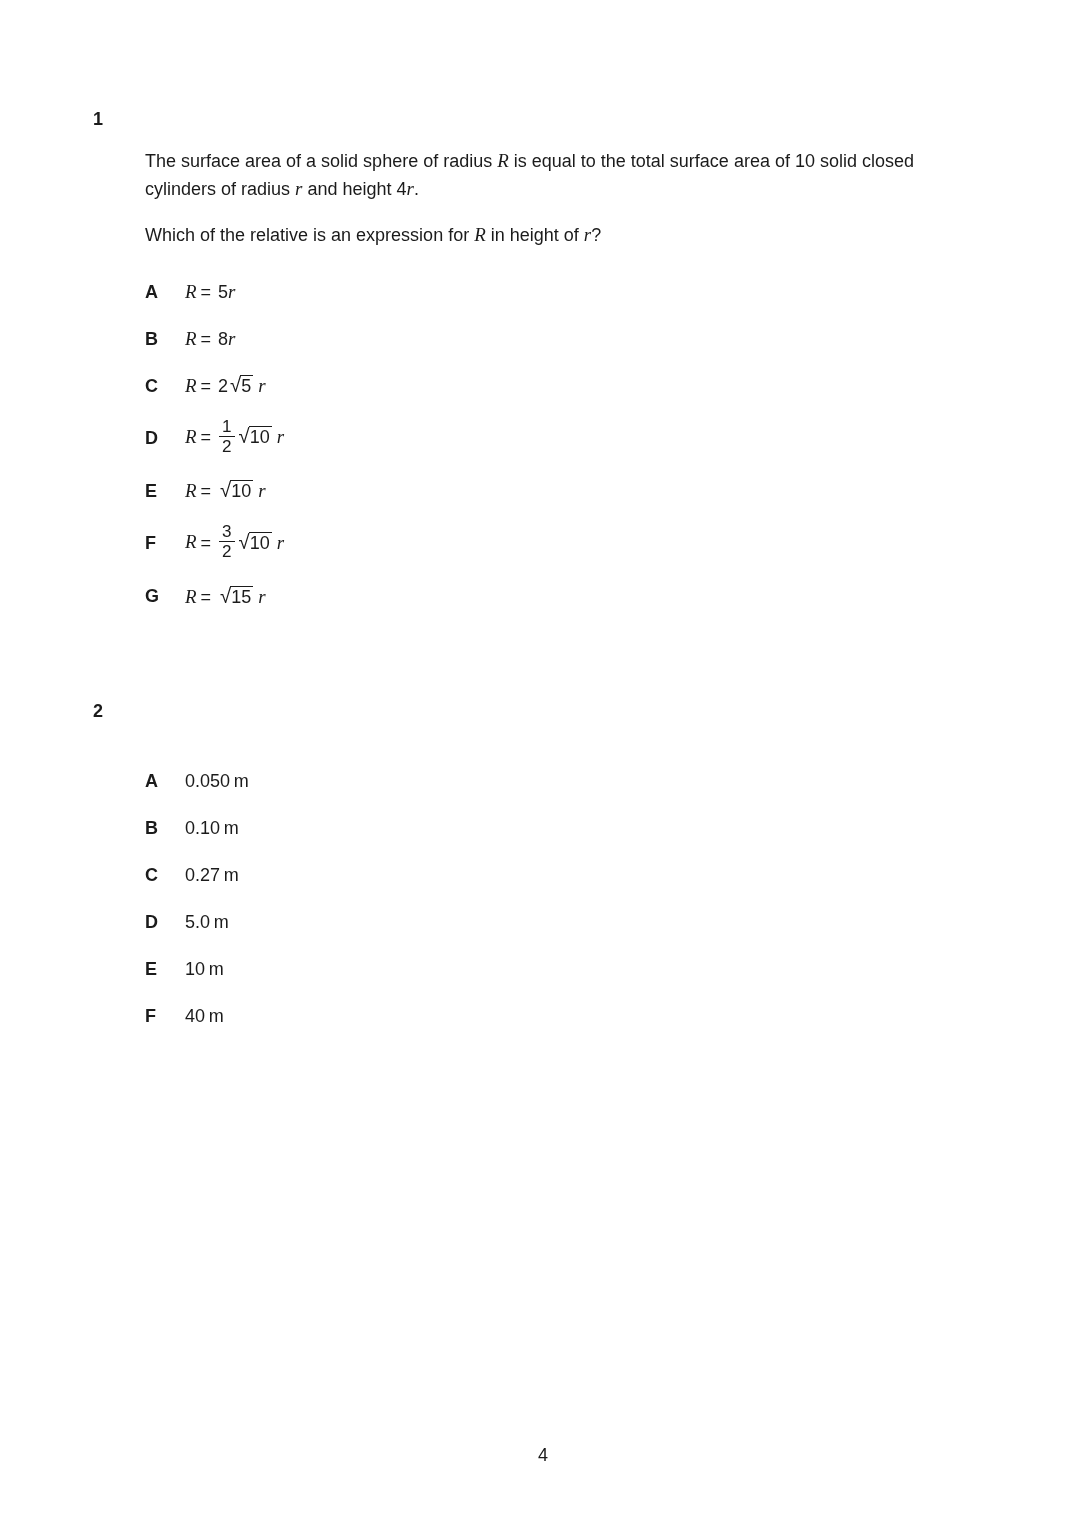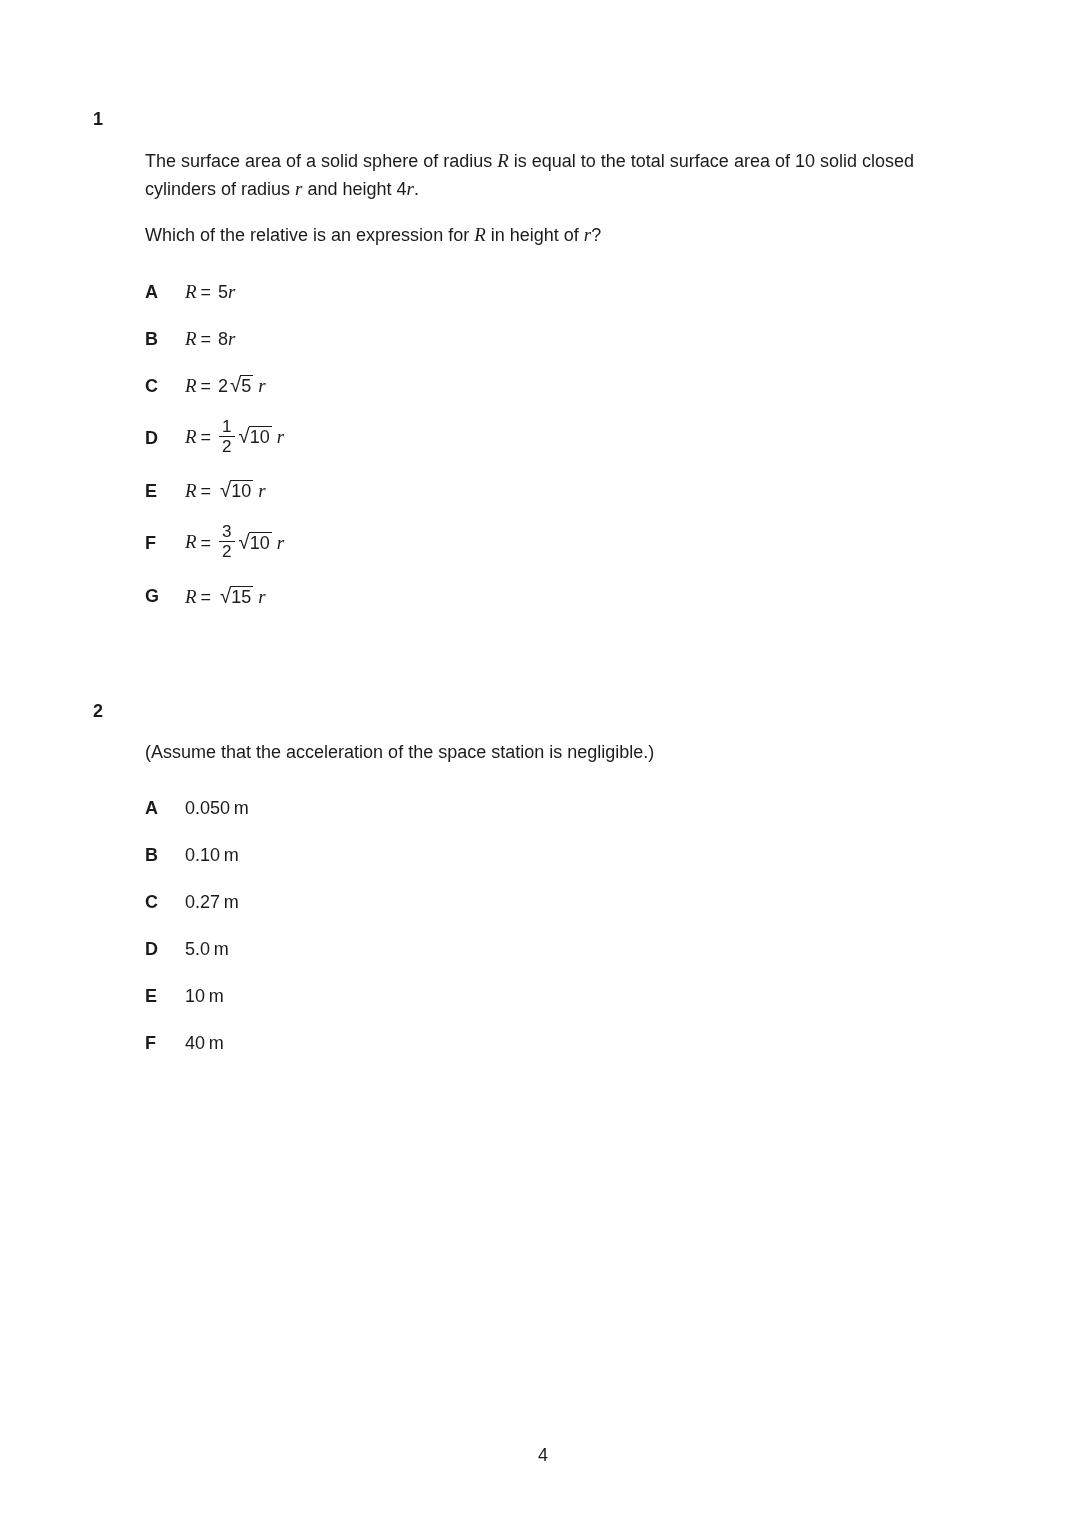--- a/index.html
+++ b/index.html
@@ -115,21 +115,20 @@
             <span class="opt-math"><i class="var">R</i><span class="rel">=</span><span class="sqrt"><span class="rsign">√</span><span class="radicand">15</span></span><i class="var sfx">r</i></span>
           </div>
 
         </div>
       </div>
     </section>
 
     <section class="question">
       <div class="q-num">2</div>
       <div class="q-body">
-        <p class="para">(Assume that the acceleration of the space station is negligible.)</p>
 
         <div class="options">
           <div class="opt">
             <span class="opt-label">A</span>
             <span class="opt-value">0.050 m</span>
           </div>
           <div class="opt">
             <span class="opt-label">B</span>
             <span class="opt-value">0.10 m</span>
           </div>

